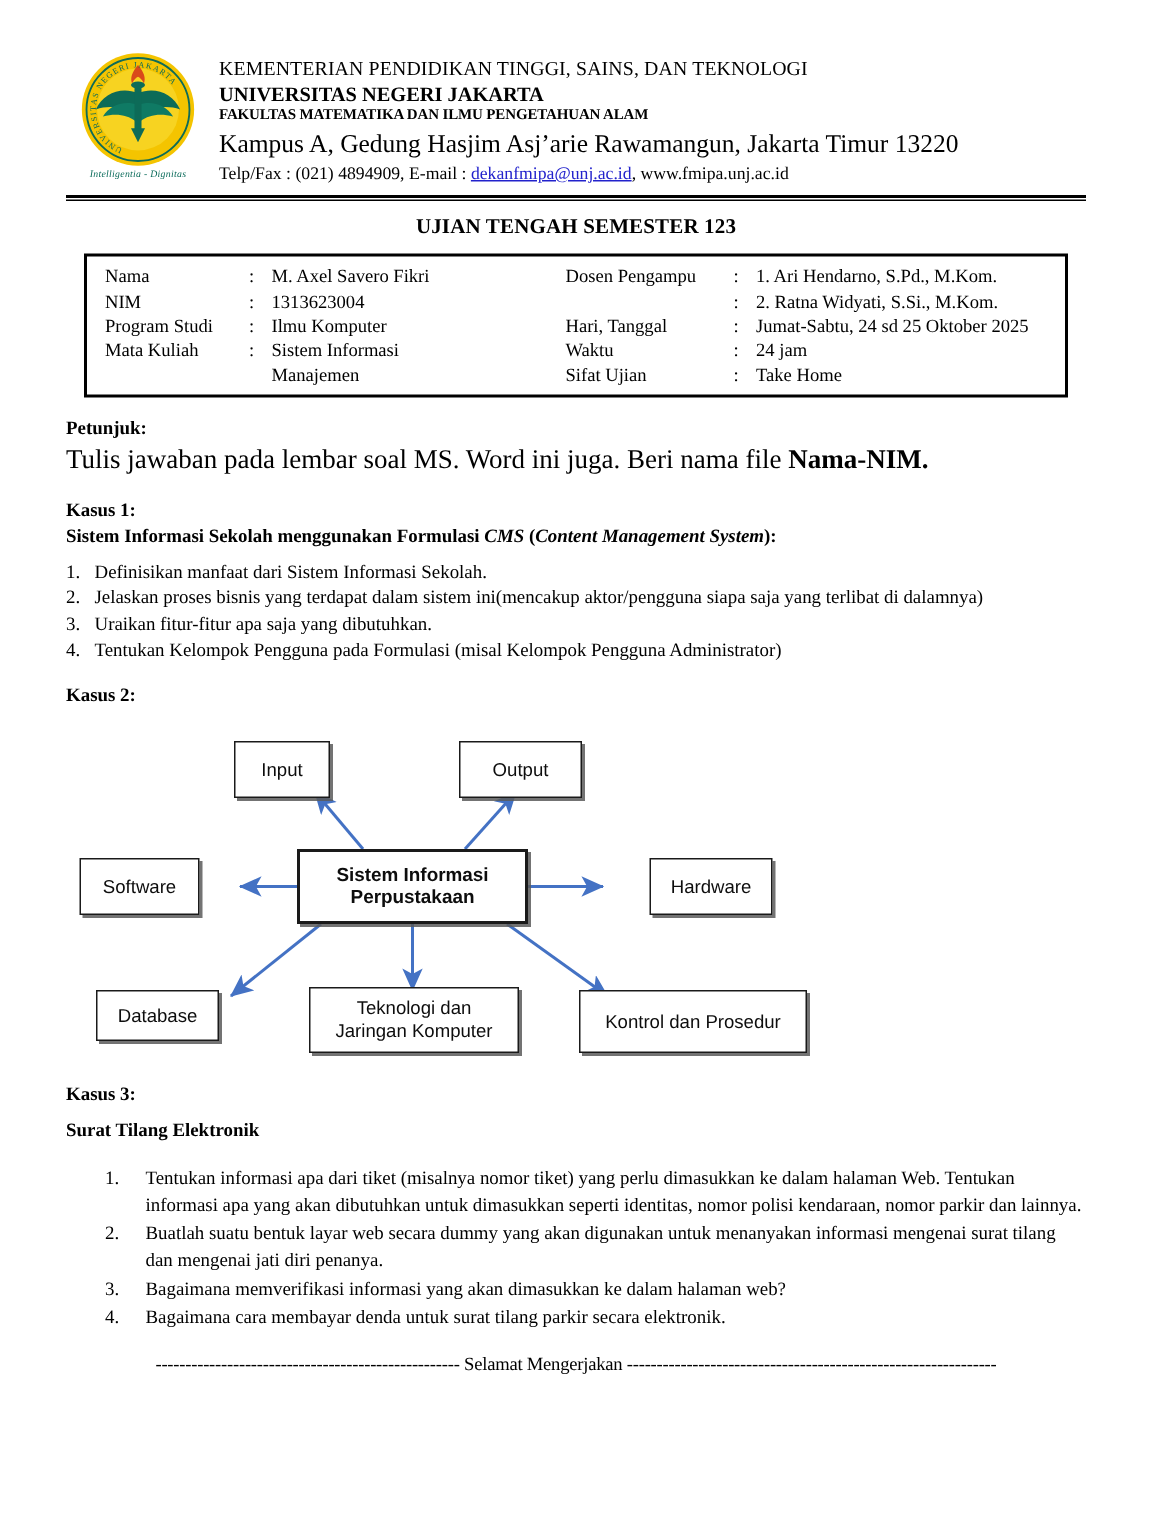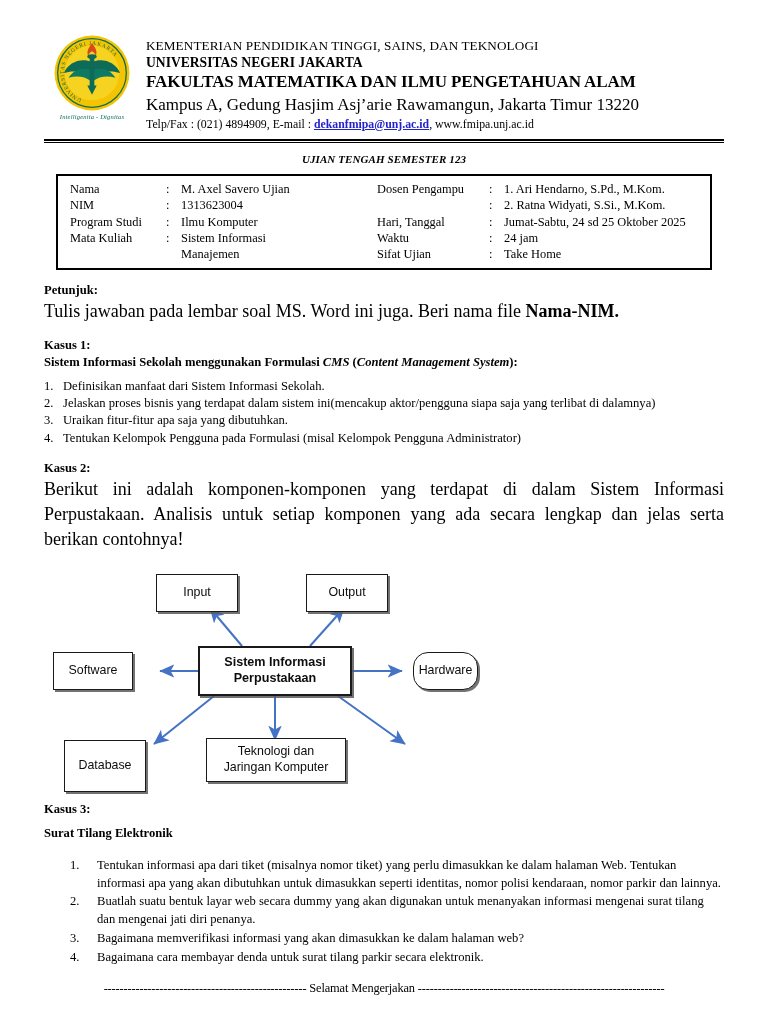--- a/index.html
+++ b/index.html
@@ -58,51 +58,49 @@
     letter-spacing: .1px;
     line-height: 1.25;
     white-space: nowrap;
   }
   .hl2, .hl3 {
     font-weight: bold;
     line-height: 1.25;
     white-space: nowrap;
   }
   .hl2 { font-size: 13.6px; }
-  .hl3 { font-size: 17px; letter-spacing: -.1px; }
+  .hl3 { font-size: 10px; letter-spacing: -.1px; }
   .hl4 {
     font-size: 17px;
     line-height: 1.35;
     margin-top: 1px;
   }
   .hl5 {
     font-size: 11.8px;
     line-height: 1.35;
   }
   .mail-link {
     color: #2222cc;
     text-decoration: underline;
-    font-weight: bold;
   }
   .rule {
     margin-top: 6px;
     border-top: 2.4px solid #000;
     border-bottom: 1px solid #000;
     height: 1.4px;
     width: 100%;
   }
 
   
   .exam-title {
     text-align: center;
     font-weight: bold;
-    font-size: 11px;
+    font-size: 14px;
     margin-top: 10px;
     letter-spacing: .1px;
-    font-style: italic;
   }
 
   
   .info-box {
     margin-top: 9px;
     margin-left: 12px;
     margin-right: 12px;
     border: 2.6px solid #000;
     padding: 5px 0 5px 0;
   }
@@ -244,21 +242,21 @@
   <div class="rule"></div>
 
   <div class="exam-title">UJIAN TENGAH SEMESTER 123</div>
 
   <div class="info-box">
     <table class="info-table">
       <tbody>
           <tr>
         <td class="c-lbl">Nama</td>
         <td class="c-col">:</td>
-        <td class="c-val">M. Axel Savero Ujian</td>
+        <td class="c-val">M. Axel Savero Fikri</td>
         <td class="c-lbl2">Dosen Pengampu</td>
         <td class="c-col2">:</td>
         <td class="c-val2">1. Ari Hendarno, S.Pd., M.Kom.</td>
       </tr>
       <tr>
         <td class="c-lbl">NIM</td>
         <td class="c-col">:</td>
         <td class="c-val">1313623004</td>
         <td class="c-lbl2"></td>
         <td class="c-col2">:</td>
@@ -319,21 +317,20 @@
       </div>
       <div class="nrow">
         <div class="nnum">4.</div>
         <div class="ntxt">Tentukan Kelompok Pengguna pada Formulasi (misal Kelompok Pengguna Administrator)</div>
       </div>
     </div>
 
     <div class="gap-m"></div>
 
     <div class="sec-head">Kasus 2:</div>
-    <div class="para just">Berikut ini adalah komponen-komponen yang terdapat di dalam Sistem Informasi Perpustakaan. Analisis untuk setiap komponen yang ada secara lengkap dan jelas serta berikan contohnya!</div>
 
     <div class="diagram">
 
       <svg class="darrows" viewBox="0 0 680 232">
         <defs>
           <marker id="ah" markerWidth="9" markerHeight="9" refX="7.2" refY="3.4" orient="auto" markerUnits="strokeWidth">
             <path d="M0,0 L7.6,3.4 L0,6.8 L1.9,3.4 Z" fill="#4472c4"></path>
           </marker>
         </defs>
 
@@ -352,47 +349,50 @@
         <line x1="296" y1="134" x2="363" y2="182" stroke="#4472c4" stroke-width="2" marker-end="url(#ah)"></line>
       </svg>
 
       <div class="dbox center" style="left:156px; top:84px; width:154px; height:50px;">
         <div>
           <div>Sistem Informasi</div>
           <div>Perpustakaan</div>
         </div>
       </div>
 
-      <div class="dbox" style="left:114px; top:12px; width:82px; height:38px;">
+      <div class="dbox" style="left:114px; top:12px; width:64px; height:38px;">
         <span>Input</span>
       </div>
 
       <div class="dbox" style="left:264px; top:12px; width:82px; height:38px;">
         <span>Output</span>
       </div>
 
       <div class="dbox" style="left:11px; top:90px; width:80px; height:38px;">
         <span>Software</span>
       </div>
 
-      <div class="dbox" style="left:371px; top:90px; width:65px; height:38px;border-radius:15px;">
+      <div class="dbox" style="left:391px; top:90px; width:82px; height:38px;">
         <span>Hardware</span>
       </div>
 
-      <div class="dbox" style="left:22px; top:178px; width:82px; height:52px;">
+      <div class="dbox" style="left:22px; top:178px; width:82px; height:34px;">
         <span>Database</span>
       </div>
 
       <div class="dbox" style="left:164px; top:176px; width:140px; height:44px;">
         <div>
           <div>Teknologi dan</div>
           <div>Jaringan Komputer</div>
         </div>
       </div>
 
+      <div class="dbox" style="left:344px; top:178px; width:152px; height:42px;">
+        <span>Kontrol dan Prosedur</span>
+      </div>
 
     </div>
 
     <div class="gap-s"></div>
 
     <div class="sec-head">Kasus 3:</div>
     <div class="gap-s"></div>
     <div class="sec-head">Surat Tilang Elektronik</div>
     <div class="gap-s"></div>
     <div class="gap-s"></div>

